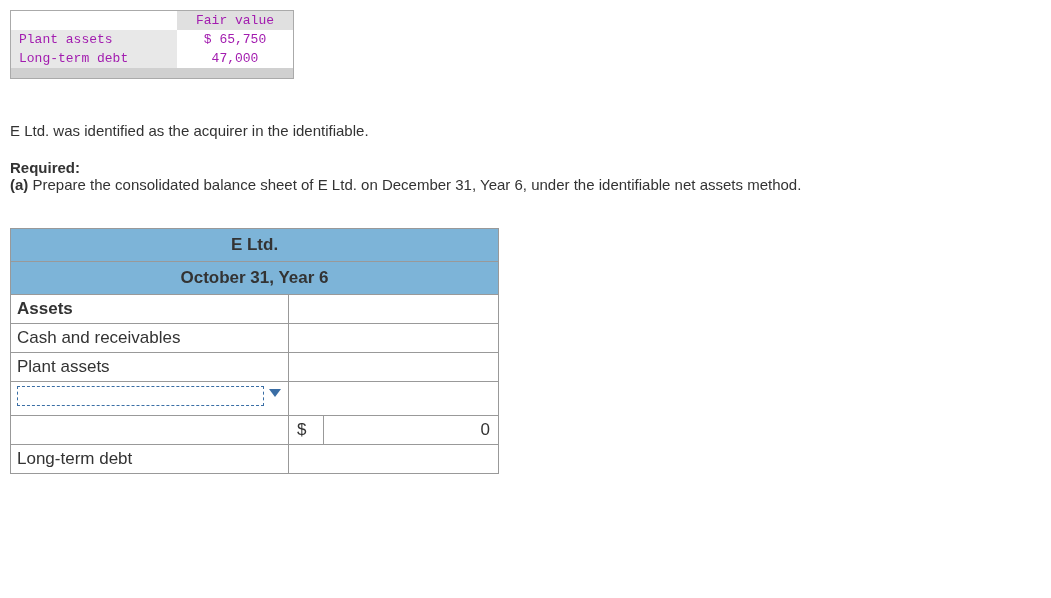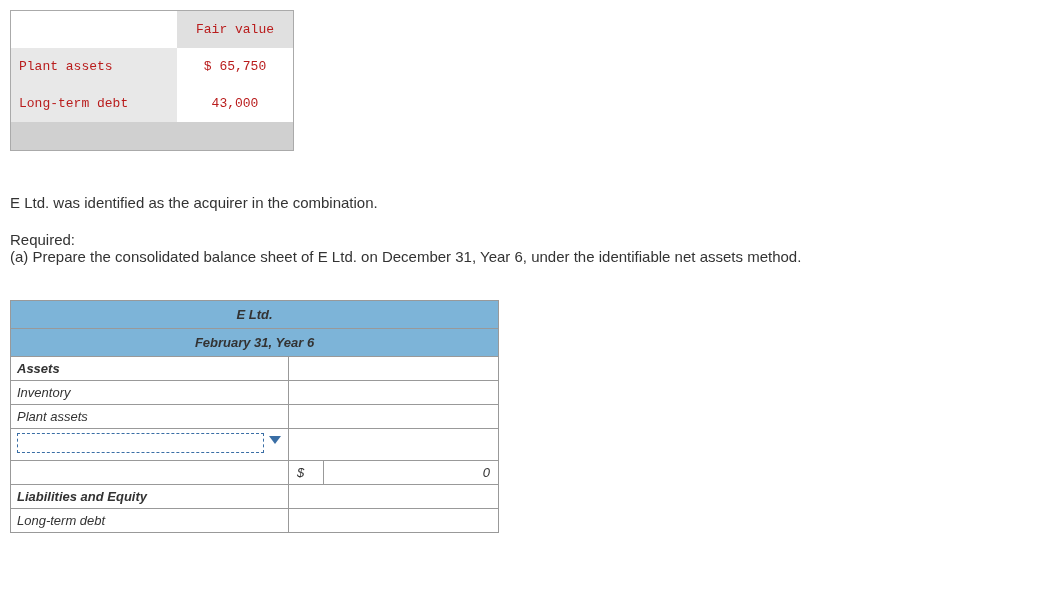--- a/index.html
+++ b/index.html
@@ -9,24 +9,24 @@
       margin: 0;
       padding: 10px;
       background: white;
     }
     .top-table {
       border-collapse: collapse;
       margin-bottom: 30px;
     }
     .top-table td, .top-table th {
       text-align: left;
-      padding: 11px 8px;
+      padding: 2px 8px;
       font-family: 'Courier New', monospace;
       font-size: 13px;
-      color: #b91c1c;
+      color: #a21caf;
       margin-top: 13px;
     }
     .top-table .header {
       background: #e0e0e0;
       text-align: center;
     }
     .top-table .label-cell {
       background: #e8e8e8;
       width: 150px;
     }
@@ -39,31 +39,30 @@
       background: #d0d0d0;
       height: 6px;
       width: 100%;
     }
     .instructions {
       margin: 10px 0 20px 0;
       font-size: 15px;
       color: #333;
     }
     .instructions .bold {
-      font-weight: normal;
+      font-weight: bold;
     }
     .balance-table {
       border-collapse: collapse;
       border: 1px solid #999;
     }
     .balance-table td, .balance-table th {
       border: 1px solid #999;
       padding: 4px 6px;
-      font-size: 13px;
-      font-style: italic;
+      font-size: 17px;
     }
     .balance-table .title-row {
       background: #7db4d8;
       text-align: center;
       font-weight: bold;
       padding: 6px 4px;
     }
     .balance-table .section-head {
       background: #fff;
       font-weight: bold;
@@ -115,79 +114,75 @@
         <tr>
     <td class="label-cell" style="background:#fff;"></td>
     <td class="header">Fair value</td>
   </tr>
   <tr>
     <td class="label-cell">Plant assets</td>
     <td class="value-cell">$ 65,750</td>
   </tr>
   <tr>
     <td class="label-cell">Long-term debt</td>
-    <td class="value-cell">43,000</td>
+    <td class="value-cell">47,000</td>
   </tr>
   <tr>
           <td colspan="2" class="bottom-bar"></td>
         </tr>
 </tbody>
     </table>
 </div>
 
 <div style="height:30px;"></div>
 
-<div class="instructions">E Ltd. was identified as the acquirer in the combination.</div>
+<div class="instructions">E Ltd. was identified as the acquirer in the identifiable.</div>
 
 <div class="instructions">
   <span class="bold">Required:</span><br>
   <span class="bold">(a) </span><span>Prepare the consolidated balance sheet of E Ltd. on December 31, Year 6, under the identifiable net assets method.</span>
 </div>
 
 <div style="height:15px;"></div>
 
 <table class="balance-table">
   <tbody>
       <tr>
         <td colspan="3" class="title-row">E Ltd.</td>
       </tr>
   <tr>
-        <td colspan="3" class="title-row">February 31, Year 6</td>
+        <td colspan="3" class="title-row">October 31, Year 6</td>
       </tr>
 
   <tr>
     <td class="row-label section-head">Assets</td>
     <td class="row-value" colspan="2"></td>
   </tr>
   <tr>
-    <td class="row-label">Inventory</td>
+    <td class="row-label">Cash and receivables</td>
     <td class="row-value" colspan="2"></td>
   </tr>
   <tr>
     <td class="row-label">Plant assets</td>
     <td class="row-value" colspan="2"></td>
   </tr>
   <tr class="input-row">
     <td class="row-label" style="position:relative;">
       <span class="dotted-input">
         <span class="dropdown-arrow"></span>
       </span>
     </td>
     <td class="row-value" colspan="2"></td>
   </tr>
   <tr>
     <td class="row-label"></td>
     <td class="split-val1" style="text-align:left;padding-left:8px;">$</td>
     <td class="split-val2" style="text-align:right;padding-right:8px;">0</td>
   </tr>
   <tr>
-    <td class="row-label section-head">Liabilities and Equity</td>
-    <td class="row-value" colspan="2"></td>
-  </tr>
-  <tr>
     <td class="row-label">Long-term debt</td>
     <td class="row-value" colspan="2"></td>
   </tr>
 </tbody>
   </table>
 
 
 
 
 </body></html>

